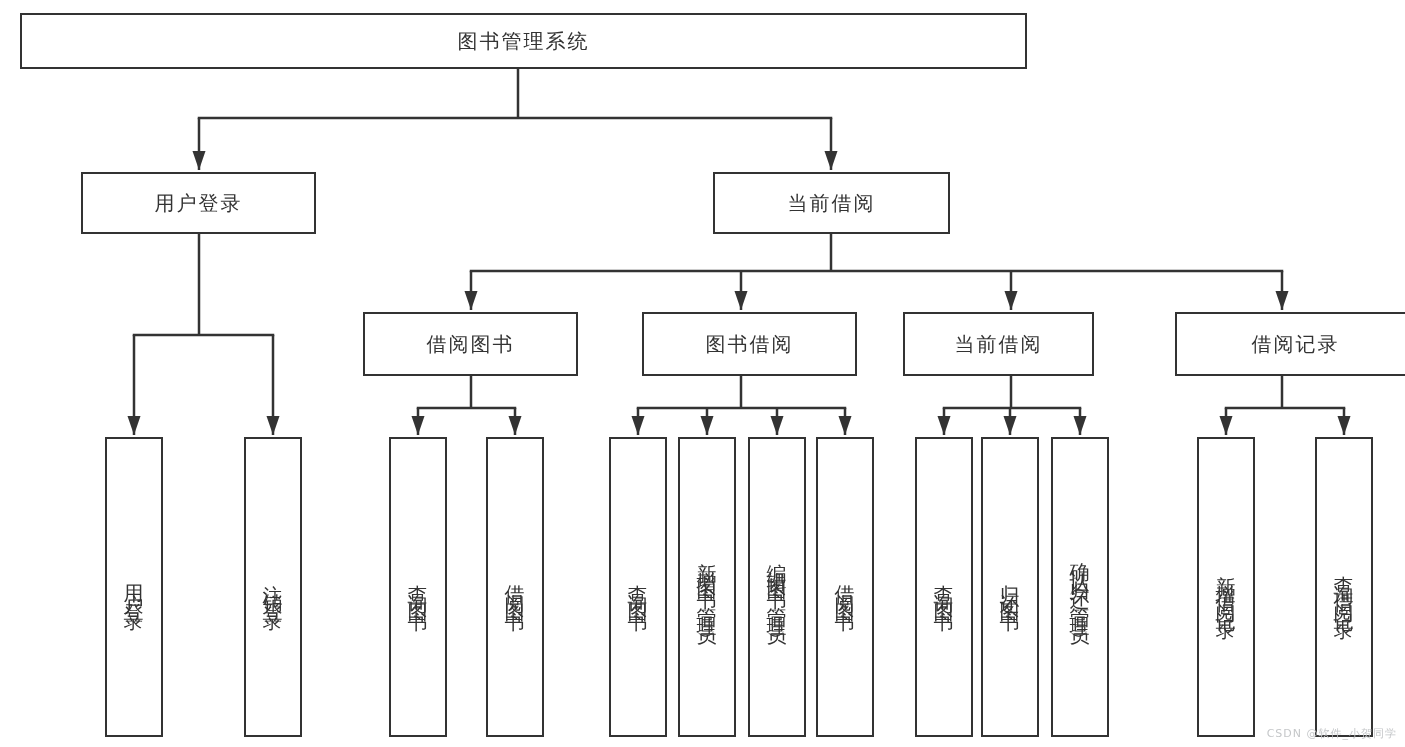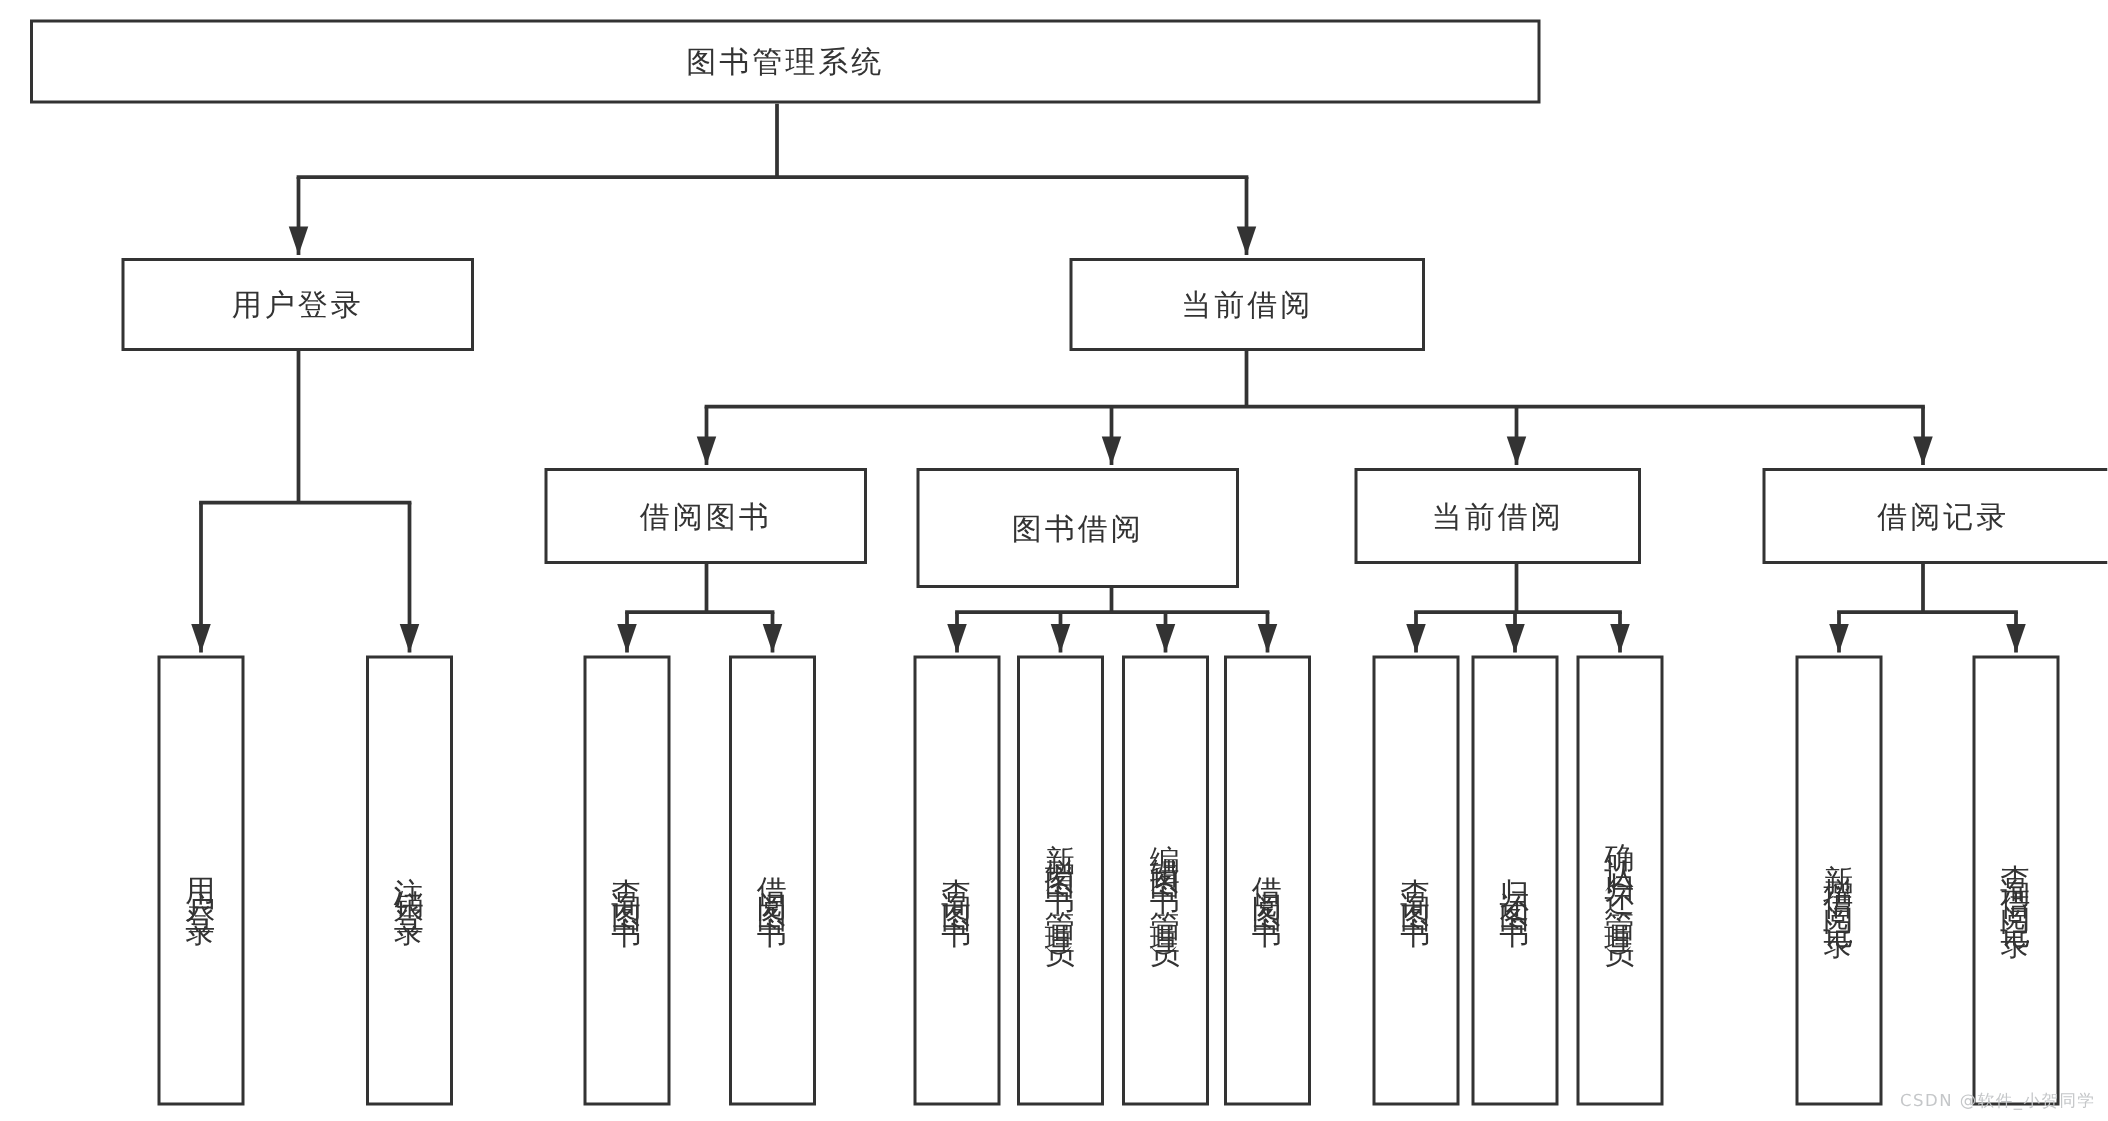--- a/index.html
+++ b/index.html
@@ -86,21 +86,21 @@
   <div class="node" style="left:81px;top:172px;width:235px;height:62px">
     <span>用户登录</span>
   </div>
   <div class="node" style="left:713px;top:172px;width:237px;height:62px">
     <span>当前借阅</span>
   </div>
 
   <div class="node" style="left:363px;top:312px;width:215px;height:64px">
     <span>借阅图书</span>
   </div>
-  <div class="node" style="left:611px;top:312px;width:215px;height:80px">
+  <div class="node" style="left:642px;top:312px;width:215px;height:64px">
     <span>图书借阅</span>
   </div>
   <div class="node" style="left:903px;top:312px;width:191px;height:64px">
     <span>当前借阅</span>
   </div>
   <div class="node" style="left:1175px;top:312px;width:241px;height:64px">
     <span>借阅记录</span>
   </div>
 
   <div class="node leaf" style="left:105px;top:437px">

